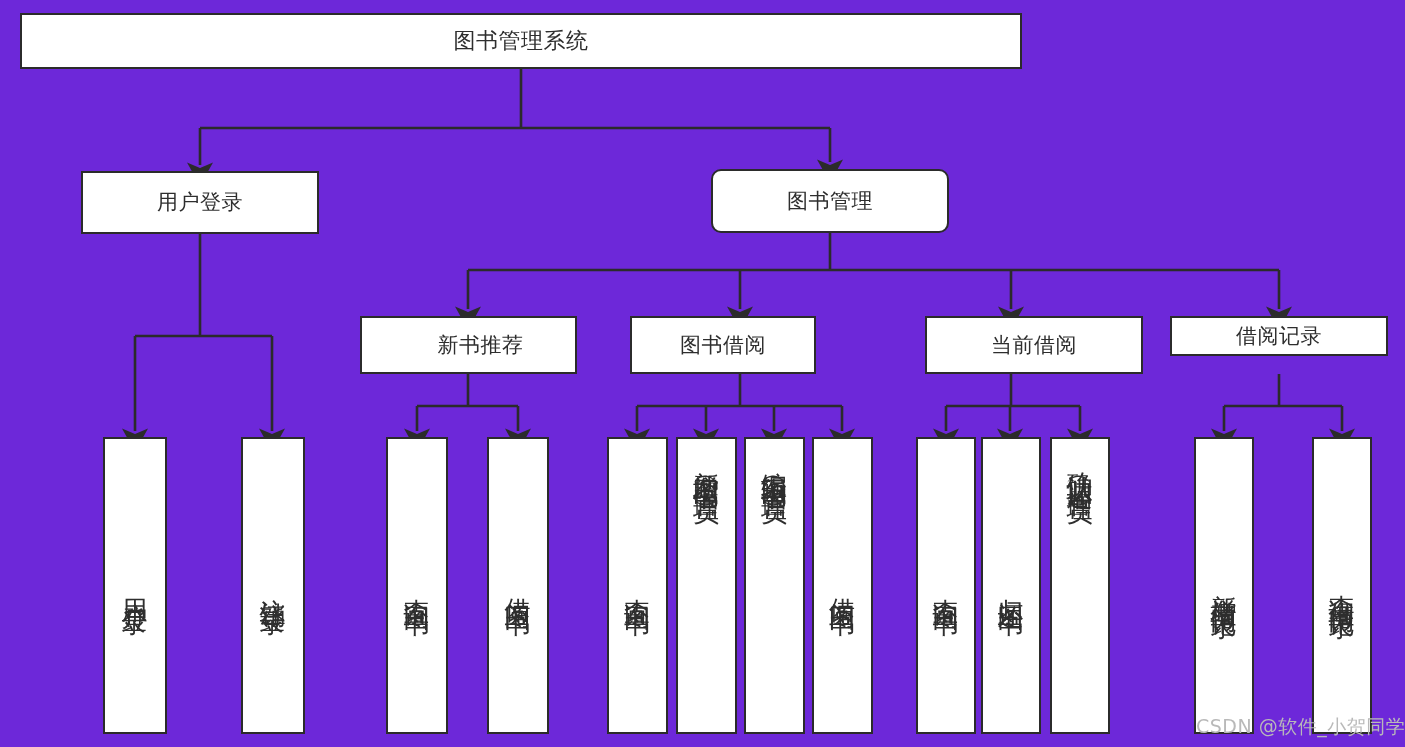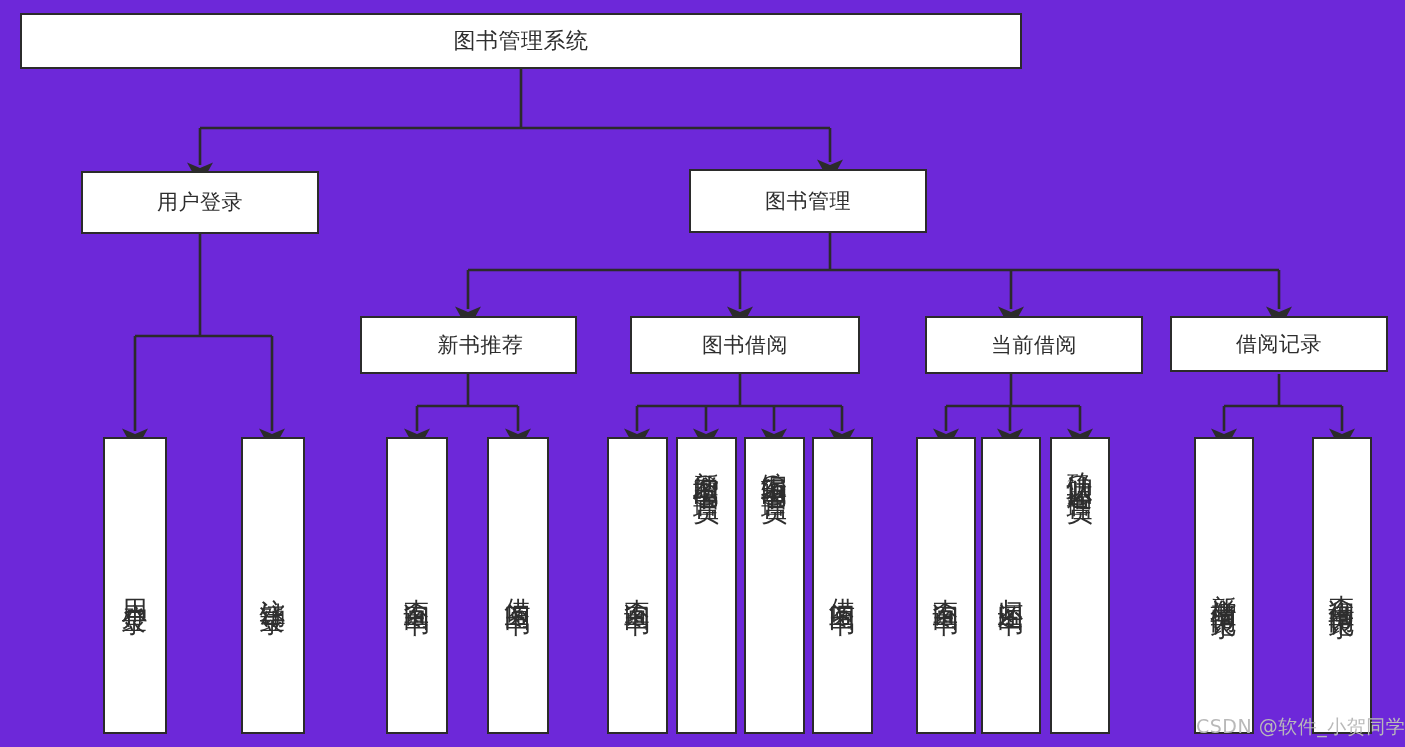--- a/index.html
+++ b/index.html
@@ -129,34 +129,34 @@
     </g>
   </svg>
 
   <div class="node horiz root" style="left:20px; top:13px; width:1002px; height:56px;">
     <span class="lbl">图书管理系统</span>
   </div>
 
   <div class="node horiz" style="left:81px; top:171px; width:238px; height:63px;">
     <span class="lbl">用户登录</span>
   </div>
-  <div class="node horiz" style="left:689px; top:169px; width:238px; height:64px;">
+  <div class="node horiz" style="left:711px; top:169px; width:238px; height:64px;border-radius:10px;">
     <span class="lbl">图书管理</span>
   </div>
 
   <div class="node horiz" style="left:360px; top:316px; width:217px; height:58px;padding-left:24px;">
     <span class="lbl">新书推荐</span>
   </div>
-  <div class="node horiz" style="left:630px; top:316px; width:230px; height:58px;">
+  <div class="node horiz" style="left:630px; top:316px; width:186px; height:58px;">
     <span class="lbl">图书借阅</span>
   </div>
   <div class="node horiz" style="left:902px; top:316px; width:218px; height:58px;margin-left:23px;">
     <span class="lbl">当前借阅</span>
   </div>
-  <div class="node horiz" style="left:1170px; top:316px; width:218px; height:56px;">
+  <div class="node horiz" style="left:1170px; top:316px; width:218px; height:40px;">
     <span class="lbl">借阅记录</span>
   </div>
 
   <div class="node vert centered" style="left:103px; top:437px; width:64px; height:297px;">
     <span class="lbl">用户登录</span>
   </div>
   <div class="node vert centered" style="left:241px; top:437px; width:64px; height:297px;">
     <span class="lbl">注销登录</span>
   </div>
 

